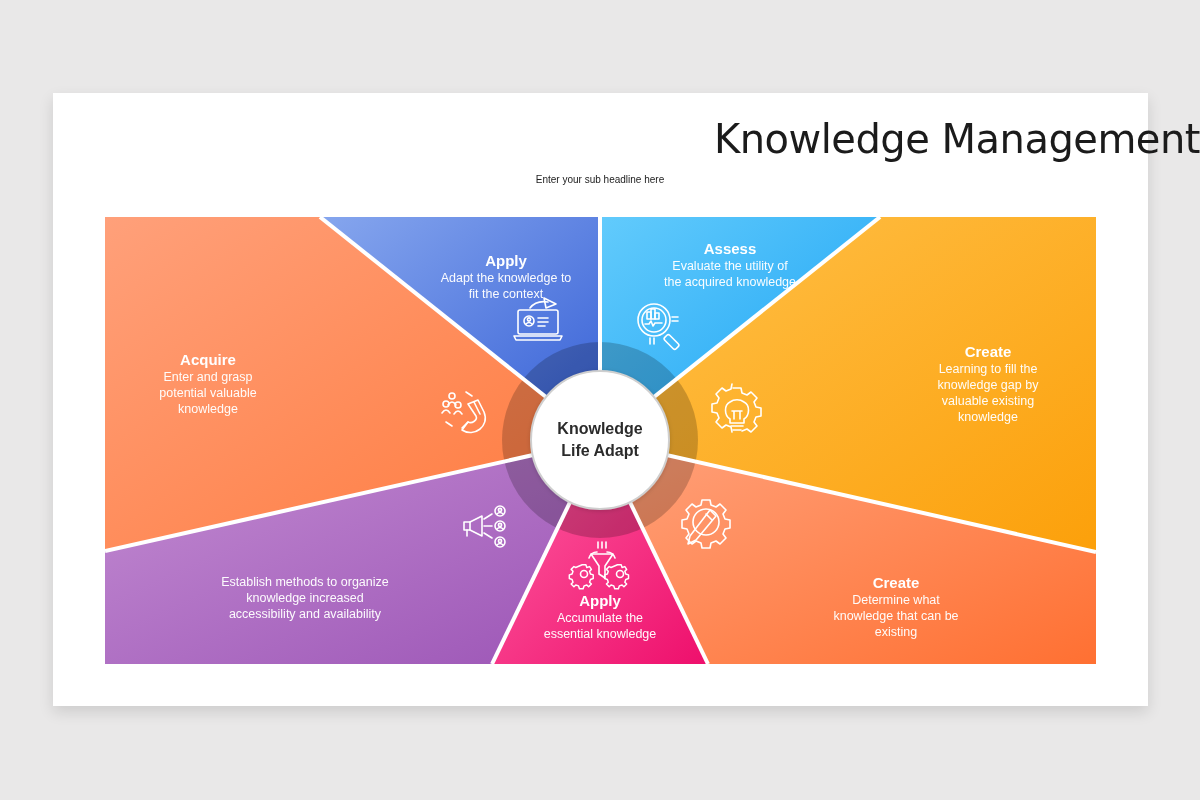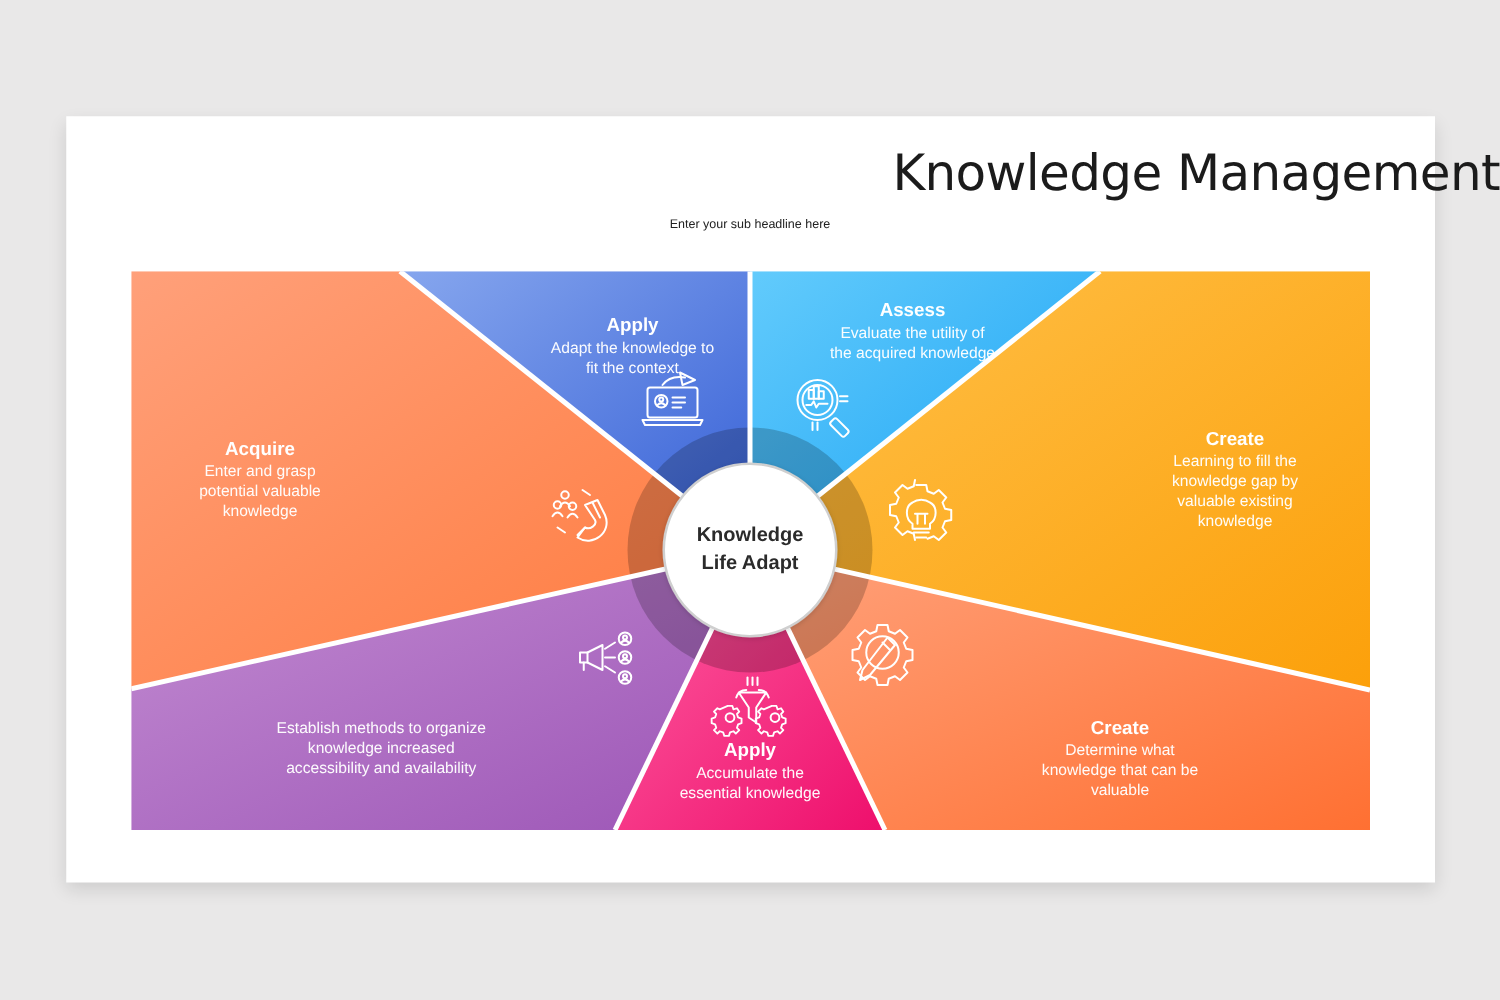--- a/index.html
+++ b/index.html
@@ -180,21 +180,21 @@
   <span class="d">Learning to fill the</span>
   <span class="d">knowledge gap by</span>
   <span class="d">valuable existing</span>
   <span class="d">knowledge</span>
 </div>
 
 <div class="seg-text" style="left:806px; top:574px; width:180px;">
   <span class="h">Create</span>
   <span class="d">Determine what</span>
   <span class="d">knowledge that can be</span>
-  <span class="d">valuable</span>
+  <span class="d">existing</span>
 </div>
 
 <div class="seg-text" style="left:525px; top:592px; width:150px;">
   <span class="h">Apply</span>
   <span class="d">Accumulate the</span>
   <span class="d">essential knowledge</span>
 </div>
 
 <div class="seg-text" style="left:195px; top:574px; width:220px;">
   <span class="d">Establish methods to organize</span>

